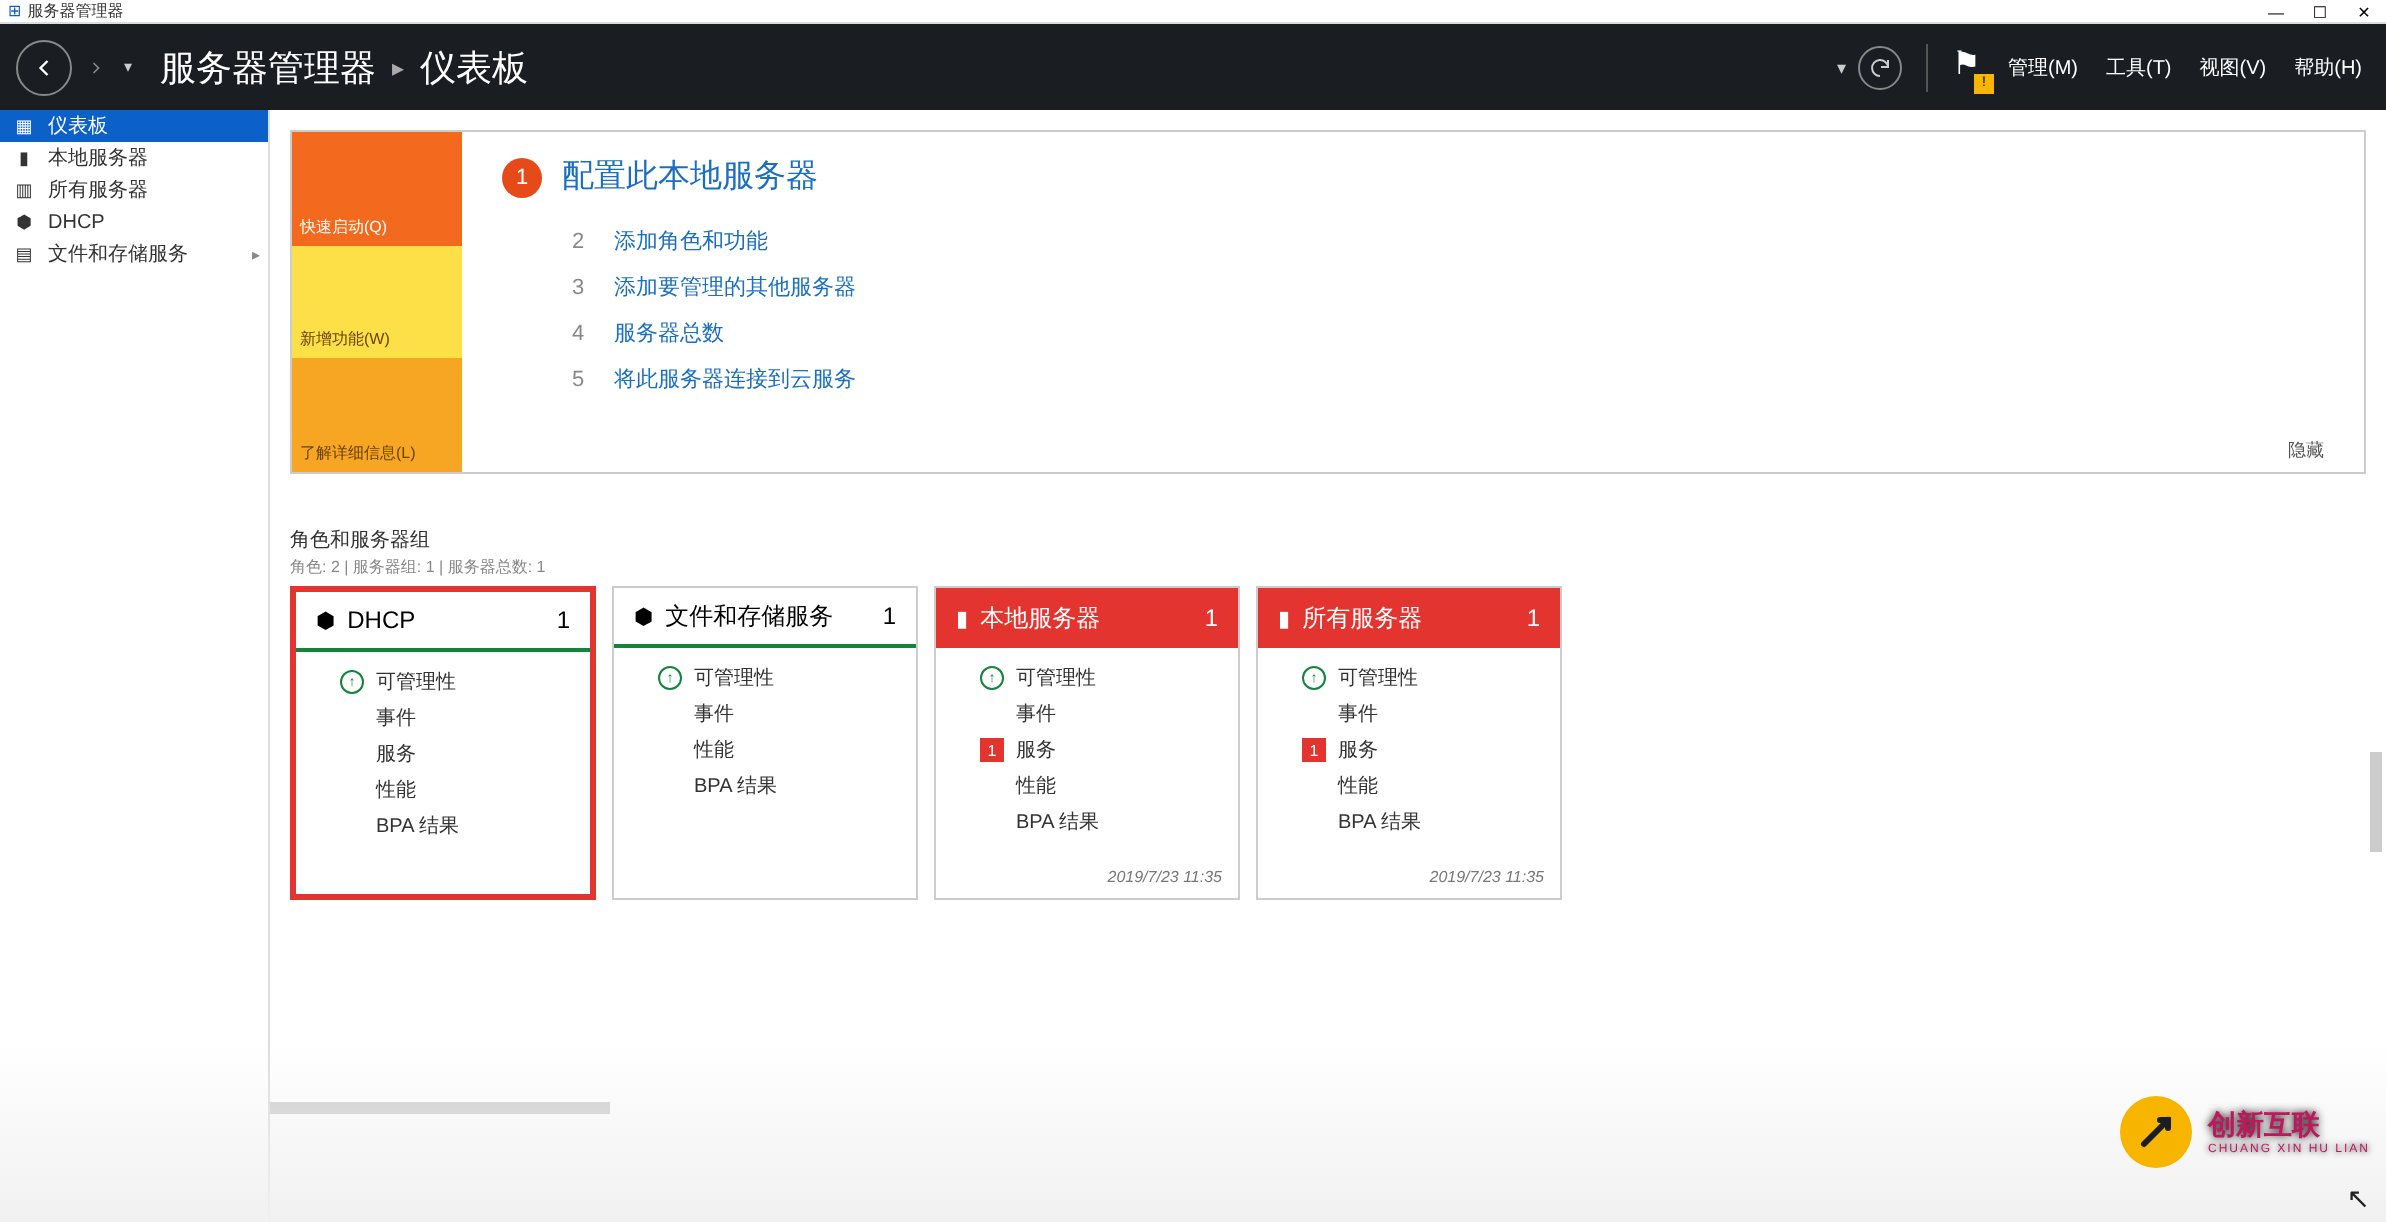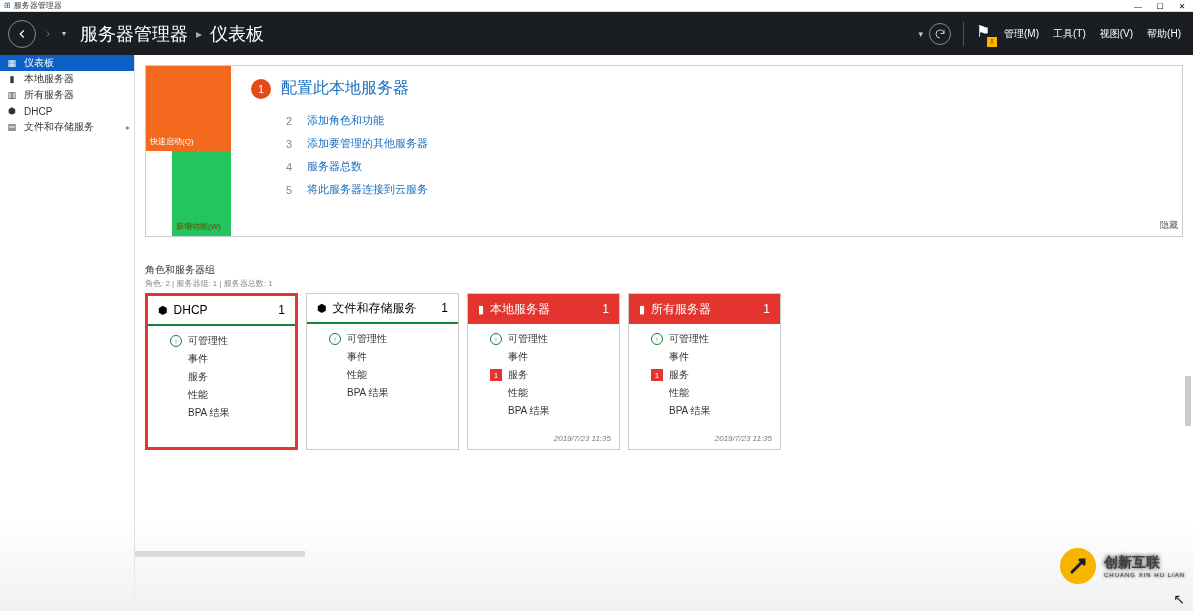--- a/index.html
+++ b/index.html
@@ -28,49 +28,49 @@
   .side-item { height: 16px; display: flex; align-items: center; padding: 0 6px; font-size: 10px; color: #333; cursor: pointer; position: relative; }
   .side-item.active { background: #0b61c7; color: #fff; }
   .side-icon { width: 12px; height: 12px; margin-right: 6px; display:flex;align-items:center;justify-content:center; font-size:9px;}
   .side-chevron { position: absolute; right: 4px; font-size: 8px; color: #888; }
   .content { flex: 1; padding: 10px 10px 0 10px; overflow: hidden; position: relative; }
   .welcome-title { font-size: 10px; color: #333; margin-bottom: 6px; }
   .quick-panel { border: 1px solid #ccc; display: flex; height: 172px; background: #fff; }
   .qp-left { width: 85px; display: flex; flex-direction: column; }
   .qp-tile { flex: 1; display: flex; align-items: flex-end; padding: 4px; font-size: 8px; color: #fff; cursor: pointer; }
   .qp-tile.t1 { background: #f36a1f; }
-  .qp-tile.t2 { background: #22c55e; color: #6b4200; margin-left: 26px;}
+  .qp-tile.t2 { background: #fde047; color: #6b4200;}
   .qp-tile.t3 { background: #f6a623; color: #6b4200;}
   .qp-right { flex: 1; padding: 12px 20px; position: relative; }
   .qp-step1 { display: flex; align-items: center; margin-bottom: 14px; }
   .qp-circle { width: 20px; height: 20px; border-radius: 50%; background: #e64a19; color: #fff; display:flex;align-items:center;justify-content:center; font-size:11px; margin-right: 10px;}
   .qp-head { font-size: 16px; color: #1a6fbf; cursor: pointer; }
   .qp-list { list-style: none; margin-left: 30px; }
   .qp-list li { display: flex; align-items: center; margin-bottom: 8px; font-size: 11px; }
   .qp-num { width: 16px; color: #888; font-size: 11px; margin-right: 10px; text-align:center;}
   .qp-link { color: #1a6fbf; cursor: pointer; }
-  .qp-hide { position: absolute; bottom: 4px; right: 4px; font-size: 9px; color: #555; cursor: pointer; }
+  .qp-hide { position: absolute; bottom: 4px; right: 20px; font-size: 9px; color: #555; cursor: pointer; }
   .section-title { font-size: 10px; color: #333; margin-top: 26px; }
   .section-sub { font-size: 8px; color: #888; margin-top: 1px; }
   .tiles-row { display: flex; gap: 8px; margin-top: 4px; position: relative;}
   .tile { width: 153px; height: 157px; border: 1px solid #ccc; background: #fff; padding: 0; display:flex; flex-direction:column; cursor: pointer;}
   .tile.highlight { border: 3px solid #e3342f; }
   .tile-head { height: 30px; display:flex; align-items:center; padding: 0 10px; font-size: 12px; border-bottom: 2px solid #14833b;}
   .tile-head.red { background: #e3342f; color: #fff; border-bottom: none;}
   .tile-head .th-icon { margin-right: 6px; font-size: 11px; }
   .tile-head .th-count { margin-left: auto; font-size: 12px; }
   .tile-body { padding: 8px 22px; font-size: 10px; color: #333; flex:1; position:relative;}
   .tile-body .tb-row { display:flex; align-items:center; margin-bottom: 4px;}
   .tb-ok { width:12px; height:12px; border: 1.5px solid #14833b; border-radius:50%; display:flex;align-items:center;justify-content:center; margin-right:6px; color:#14833b; font-size:7px;}
   .tb-err { width:12px; height:12px; background:#e3342f; color:#fff; display:flex;align-items:center;justify-content:center; margin-right:6px; font-size:8px;}
   .tile-ts { position:absolute; bottom: 6px; right: 8px; font-size: 8px; color: #777; font-style: italic;}
   .watermark { position: absolute; right: 0; bottom: 25px; height: 40px; display: flex; align-items: center; gap: 8px; padding-right: 8px;}
   .wm-circle { width: 36px; height: 36px; border-radius: 50%; background: #f7b500; display:flex; align-items:center; justify-content:center;}
   .wm-circle svg { width: 24px; height: 24px; }
-  .wm-text { display:flex; flex-direction:column; color: #404040;}
+  .wm-text { display:flex; flex-direction:column; color: #be185d;}
   .wm-t1 { font-size: 14px; font-weight: bold; text-shadow: 0 0 4px #000;}
   .wm-t2 { font-size: 6px; letter-spacing: 1px; text-shadow: 0 0 3px #000;}
   .fade { position: absolute; left:0; right:0; bottom:0; height: 90px; background: linear-gradient(to bottom, rgba(255,255,255,0), rgba(240,240,240,0.95)); pointer-events:none;}
   .scrollbar-v { position:absolute; right:2px; top:56px; bottom:90px; width:6px; }
   .scrollbar-v .thumb { width:6px; height:50px; background:#ccc; position:absolute; top:320px;}
   .scrollbar-h { position:absolute; left:135px; right:10px; bottom:54px; height:6px; }
   .scrollbar-h .thumb { height:6px; width:170px; background:#ccc; position:absolute; left:0;}
   .cursor { position: absolute; right: 8px; bottom: 4px; font-size: 14px; color: #222; pointer-events:none;}
 </style>
 </head>
@@ -150,20 +150,23 @@
 
   <div class="content">
 
     <div class="quick-panel">
       <div class="qp-left">
         <div class="qp-tile t1">
             <span>快速启动(Q)</span>
           </div>
         <div class="qp-tile t2">
             <span>新增功能(W)</span>
+          </div>
+        <div class="qp-tile t3">
+            <span>了解详细信息(L)</span>
           </div>
       </div>
       <div class="qp-right">
         <div class="qp-step1">
           <div class="qp-circle">1</div>
           <span class="qp-head">配置此本地服务器</span>
         </div>
         <ul class="qp-list" id="qp-list">
             <li>
               <span class="qp-num">2</span>

